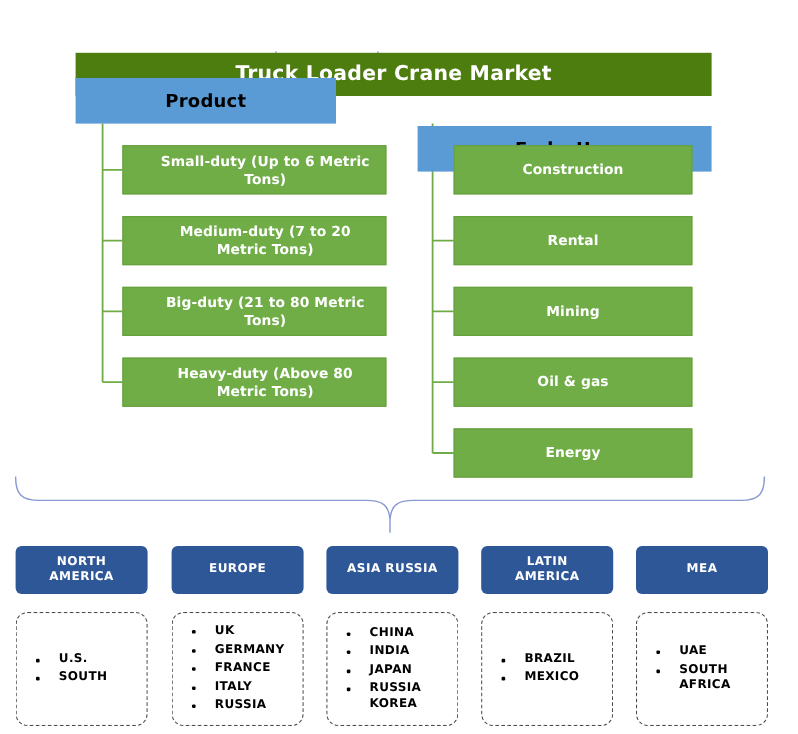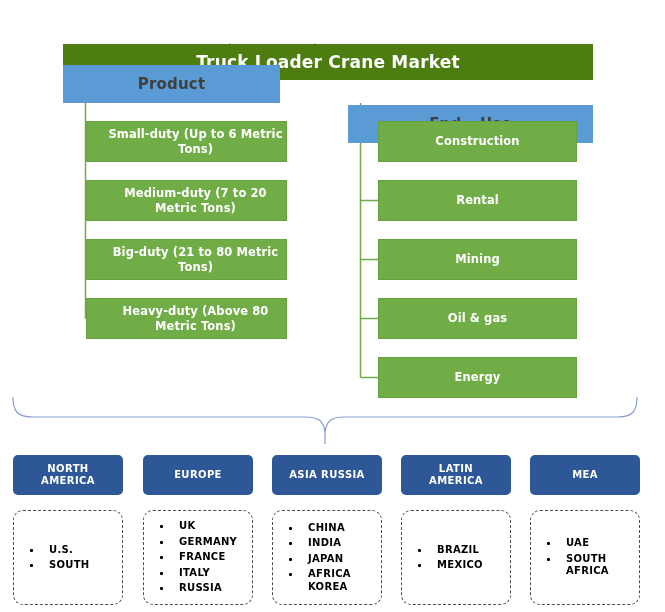--- a/index.html
+++ b/index.html
@@ -10,31 +10,31 @@
   .abs{position:absolute;box-sizing:border-box;}
   .connectors{position:absolute;left:0;top:0;width:665px;height:612px;pointer-events:none;}
   .titlebar{
     left:63px;top:7px;width:530px;height:36px;background:#4d7c0f;
     display:flex;align-items:center;justify-content:center;
     color:#ffffff;font-weight:bold;font-size:17px;letter-spacing:.2px;margin-top:37px;
   }
   .branch{
     top:65px;height:38px;background:#5b9bd5;
     display:flex;align-items:center;justify-content:center;
-    color:#404040;font-weight:bold;font-size:15px;letter-spacing:.2px;
+    color:#000000;font-weight:bold;font-size:15px;letter-spacing:.2px;
   }
   .branch.product{left:63px;width:217px;}
   .branch.enduse{left:348px;width:245px;margin-top:40px;}
   .leaf{
     background:#70ad47;border:1px solid #66a03f;
     display:flex;align-items:center;justify-content:center;text-align:center;
     color:#ffffff;font-weight:bold;font-size:11.5px;line-height:1.28;
     white-space:pre-line;height:41px;letter-spacing:.1px;
   }
-  .leaf.p{left:86px;width:201px;padding-left:18px;}
+  .leaf.p{left:102px;width:220px;padding-left:18px;}
   .leaf.e{left:378px;width:199px;}
   .r1{top:121px;} .r2{top:180px;} .r3{top:239px;} .r4{top:298px;} .r5{top:357px;}
   .region-head{
     top:455px;width:110px;height:40px;background:#2e5797;border-radius:5px;
     display:flex;align-items:center;justify-content:center;text-align:center;
     color:#ffffff;font-weight:bold;font-size:10px;line-height:1.25;
     white-space:pre-line;letter-spacing:.4px;
   }
   .region-list{
     top:510px;width:110px;height:95px;background:#ffffff;
@@ -136,21 +136,21 @@
     <div class="country">
         <span class="bullet"></span>
         <span class="country-label">INDIA</span>
       </div>
     <div class="country">
         <span class="bullet"></span>
         <span class="country-label">JAPAN</span>
       </div>
     <div class="country">
         <span class="bullet"></span>
-        <span class="country-label">AFRICA KOREA</span>
+        <span class="country-label">RUSSIA KOREA</span>
       </div>
   </div>
 
   <div class="abs region-list c4">
     <div class="country">
         <span class="bullet"></span>
         <span class="country-label">BRAZIL</span>
       </div>
     <div class="country">
         <span class="bullet"></span>

